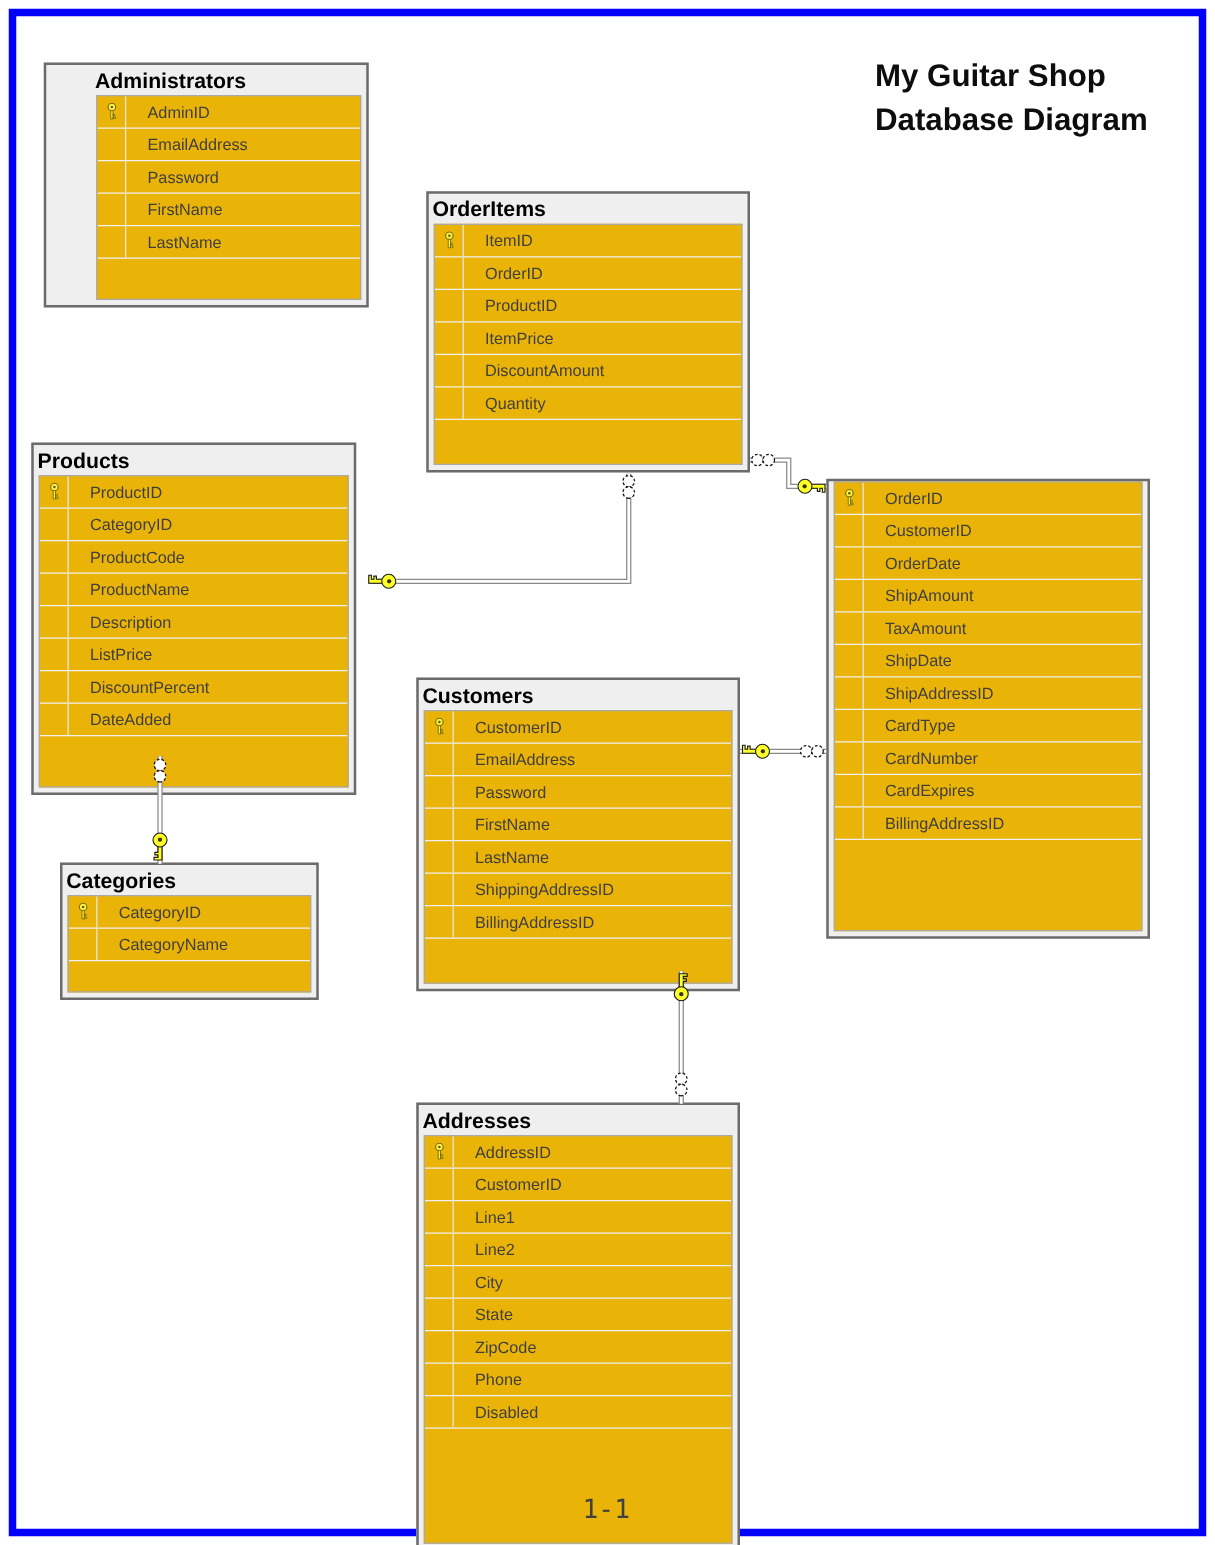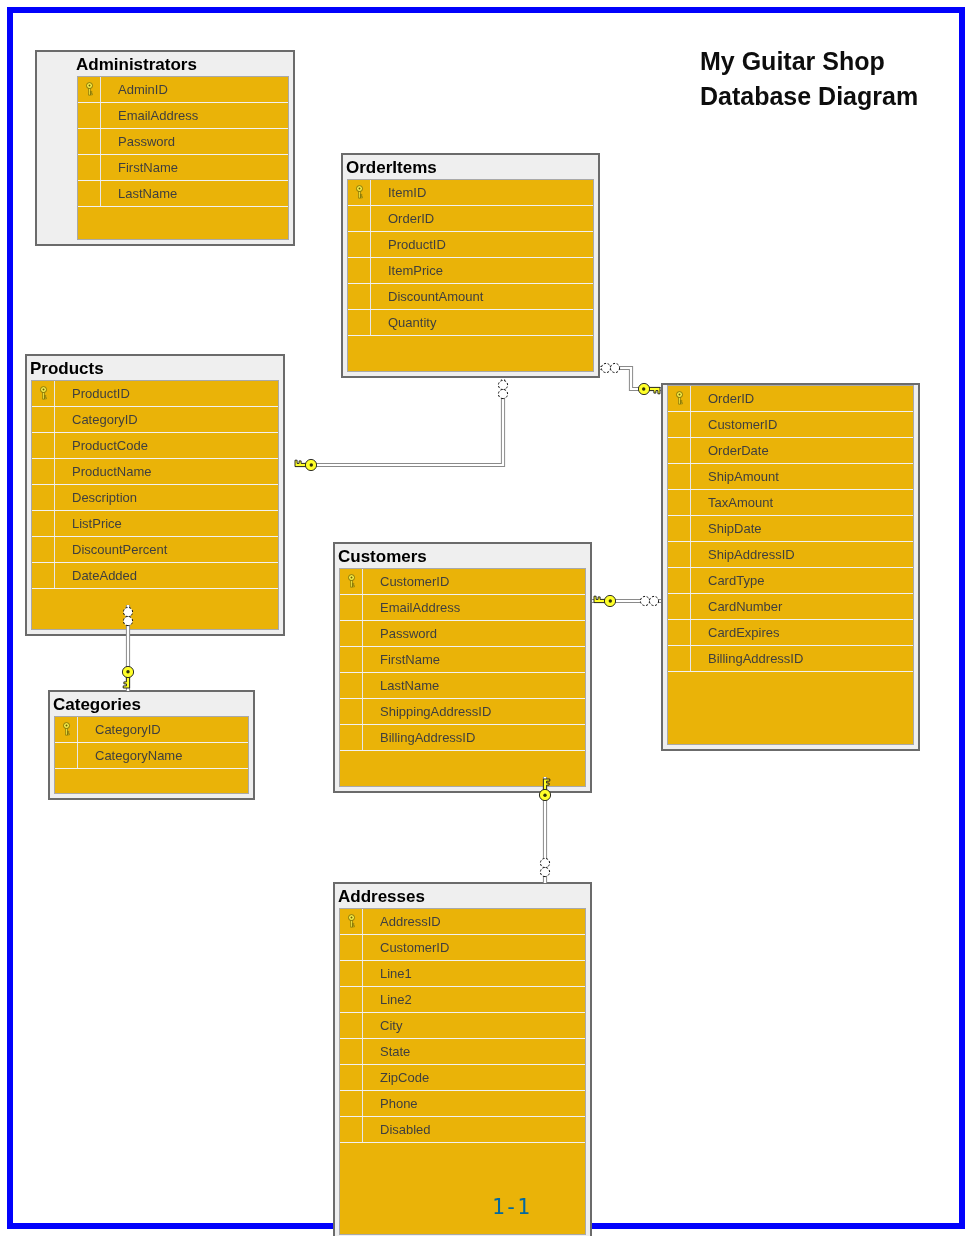--- a/index.html
+++ b/index.html
@@ -32,24 +32,24 @@
     font-weight: bold;
     color: #0d0d0d;
     line-height: 35px;
     letter-spacing: 0px;
   }
   .page-number {
     position: absolute;
     left: 440px;
     top: 1195px;
     width: 90px;
-    text-align: right;
+    text-align: center;
     font-family: "DejaVu Sans Mono", monospace;
     font-size: 21px;
-    color: #0369a1;
+    color: #404040;
   }
   
   .dbtable {
     position: absolute;
     box-sizing: border-box;
     background: #efefef;
     border: 2px solid #6b6b6b;
     display: flex;
     flex-direction: column;
   }

